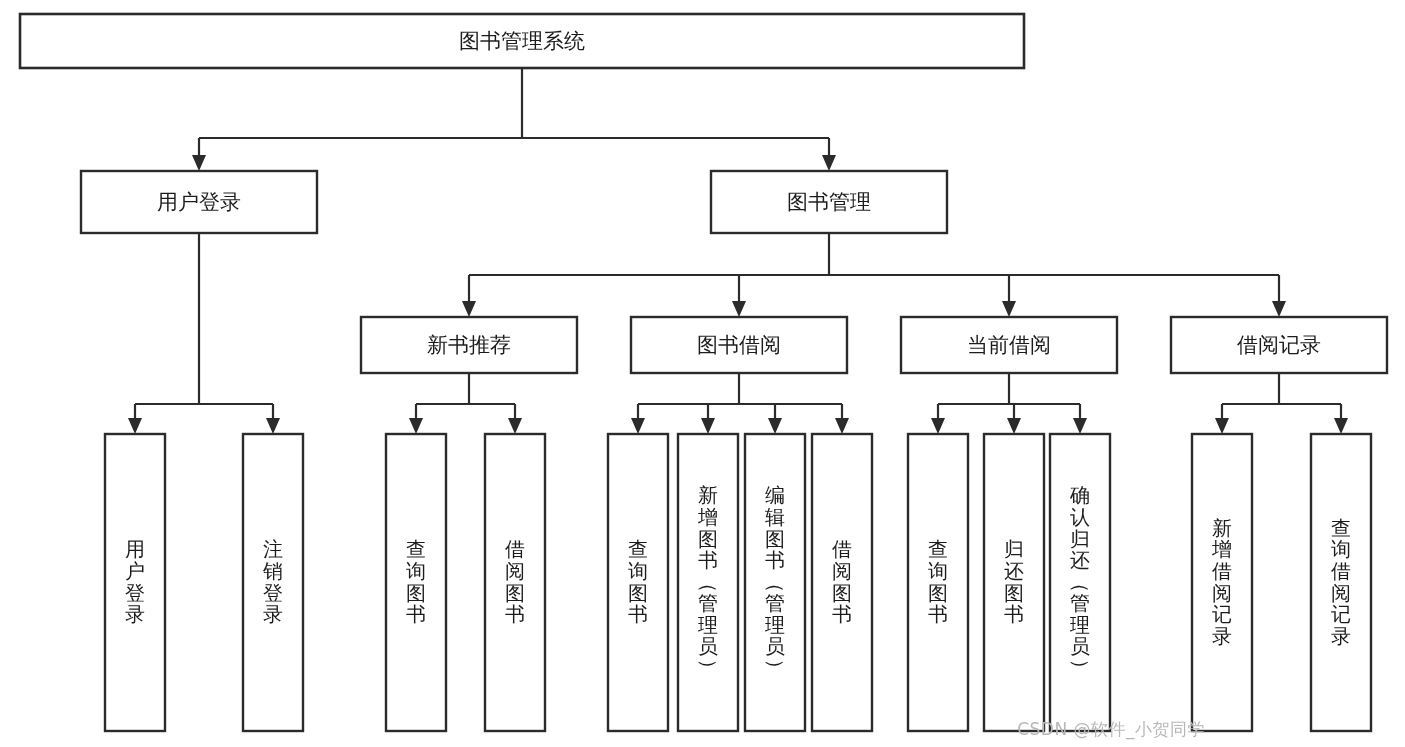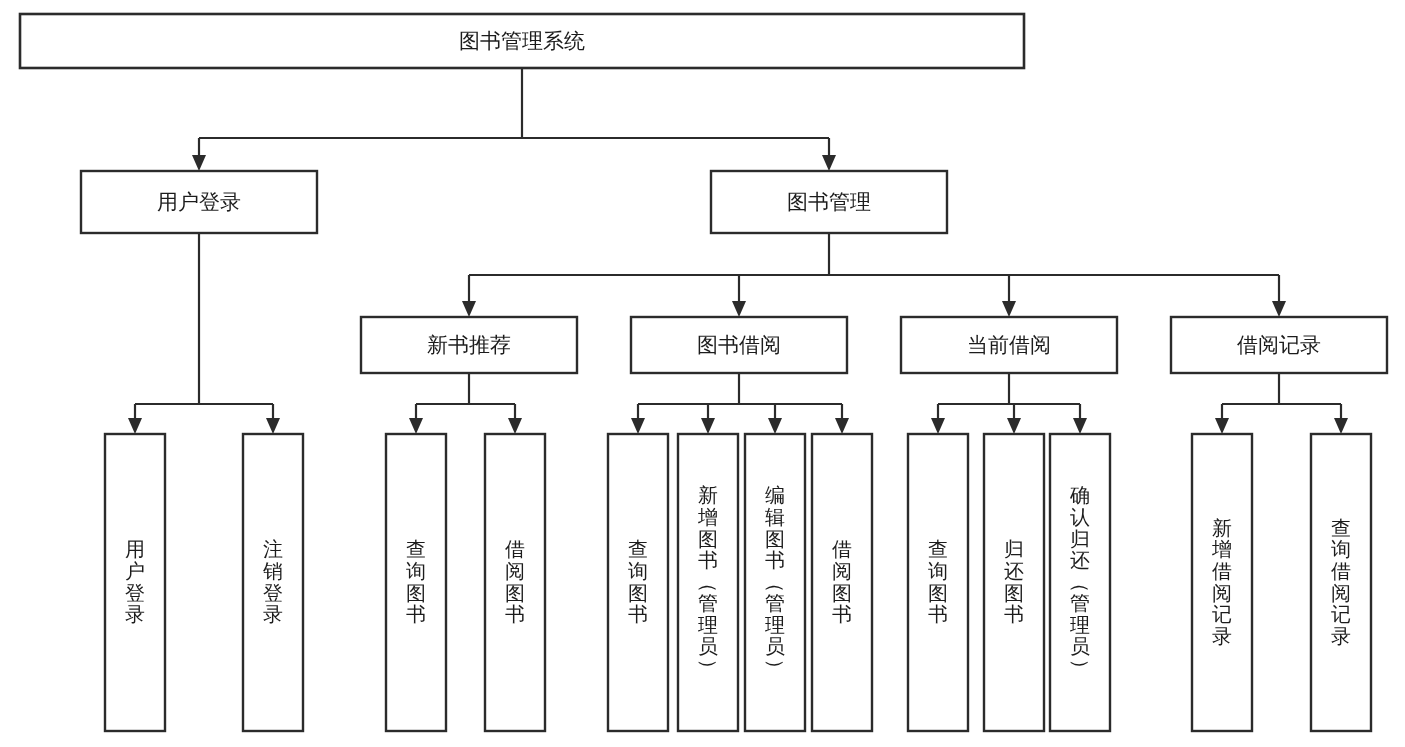--- a/index.html
+++ b/index.html
@@ -308,13 +308,14 @@
               <span>询</span>
               <span>借</span>
               <span>阅</span>
               <span>记</span>
               <span>录</span>
             </div></foreignObject>
         </g>
       </g>
   </svg>
 
+  <div class="watermark">CSDN @软件_小贺同学</div>
 </div>
 
 </body></html>

